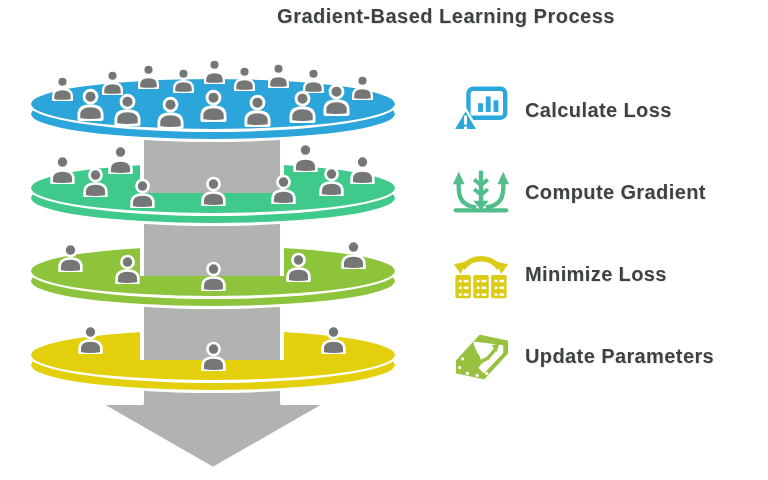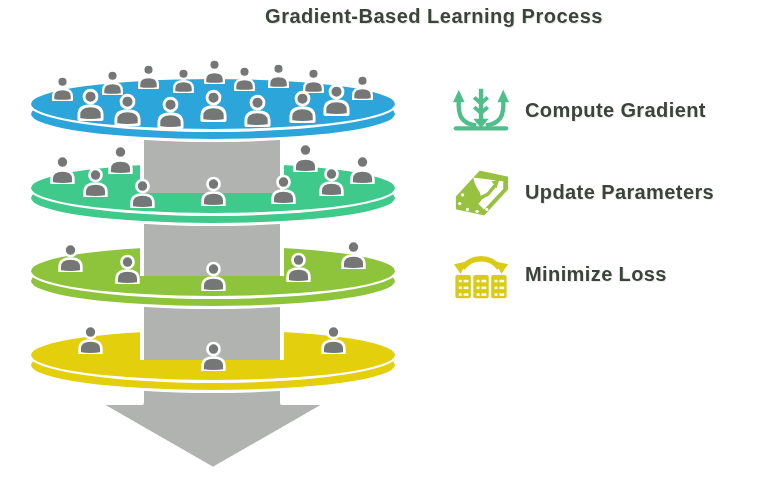--- a/index.html
+++ b/index.html
@@ -1,21 +1,21 @@
 <!DOCTYPE html>
 <html><head>
 <meta charset="utf-8">
 <style>
   html,body{margin:0;padding:0}
   body{
     width:768px;height:480px;position:relative;overflow:hidden;
     background:#ffffff;font-family:"Liberation Sans",sans-serif;
   }
   .title{
-    position:absolute;left:218px;top:5px;width:432px;text-align:center;
+    position:absolute;left:230px;top:5px;width:432px;text-align:center;
     font-weight:700;font-size:20px;letter-spacing:.5px;color:#3c423c;
     text-shadow:1px 1px 0 rgba(130,130,130,.22);
   }
   
   .funnel{position:absolute;inset:0}
   .arrow-svg{position:absolute;left:0;top:0;z-index:5;pointer-events:none}
   .disc{position:absolute;left:28px;width:370px;height:66px;z-index:4}
   .disc.front{clip-path:inset(50% 0 0 0);z-index:6}
   .e{position:absolute;left:0;width:364px;height:50px;border:3px solid #fff;
      border-radius:50%;background:var(--c)}
@@ -205,49 +205,46 @@
       </svg>
       <svg class="person" viewBox="0 0 24 26" style="left:318.5px;top:322.5833333333333px;width:29px;height:31.416666666666668px">
         <circle cx="12" cy="7.5" r="5" fill="#757777" stroke="#fff" stroke-width="2.2"></circle>
         <path d="M3,25 L3,21.5 Q3,14.5 12,14.5 Q21,14.5 21,21.5 L21,25 Q12,26.8 3,25 Z" fill="#757777" stroke="#fff" stroke-width="2.2" stroke-linejoin="round"></path>
       </svg>
     </div>
   </div>
 
 <div class="steps">
 
+  <div class="step" style="color: rgb(42, 167, 219);">
+    <svg viewBox="0 0 60 52">
+      <rect x="17" y="4" width="38" height="30" rx="5" fill="none" stroke="currentColor" stroke-width="4.5"></rect>
+      <rect x="27" y="19" width="5" height="9" fill="currentColor"></rect>
+      <rect x="35" y="12" width="5" height="16" fill="currentColor"></rect>
+      <rect x="43" y="16" width="5" height="12" fill="currentColor"></rect>
+      <polygon points="14,25 27,47 1,47" fill="currentColor" stroke="#ffffff" stroke-width="2.5" stroke-linejoin="round"></polygon>
+      <line x1="14" y1="33" x2="14" y2="40" stroke="#ffffff" stroke-width="3" stroke-linecap="round"></line>
+      <circle cx="14" cy="44.5" r="1.8" fill="#ffffff"></circle>
+    </svg>
+    <span class="step-label">Calculate Loss</span>
+  </div>
 
   <div class="step" style="color: rgb(80, 190, 139); align-items: center;">
     <svg viewBox="0 0 60 52">
       <line x1="4" y1="45" x2="56" y2="45" stroke="currentColor" stroke-width="4.5" stroke-linecap="round"></line>
       <line x1="30" y1="4" x2="30" y2="36" stroke="currentColor" stroke-width="4.5"></line>
       <path d="M23,13 L30,19 L37,13" fill="none" stroke="currentColor" stroke-width="4"></path>
       <path d="M23,23 L30,29 L37,23" fill="none" stroke="currentColor" stroke-width="4"></path>
       <polygon points="22,35 38,35 30,45" fill="currentColor"></polygon>
       <path d="M25,42 C10,40 6,32 7,16" fill="none" stroke="currentColor" stroke-width="4.5"></path>
       <polygon points="1,18 13,18 7,5" fill="currentColor"></polygon>
       <path d="M35,42 C50,40 54,32 53,16" fill="none" stroke="currentColor" stroke-width="4.5"></path>
       <polygon points="47,18 59,18 53,5" fill="currentColor"></polygon>
     </svg>
     <span class="step-label">Compute Gradient</span>
-  </div>
-
-  <div class="step" style="color: rgb(151, 193, 63);">
-    <svg viewBox="0 0 60 52">
-      <path d="M5,31 L29,5 L57,11 L57,23 L33,49 L5,43 Z" fill="currentColor" stroke="currentColor" stroke-width="2" stroke-linejoin="round"></path>
-      <path d="M22,11 L53,15 L53,23 L33,44 L27,38 Q33,30 26,22 Q23,17 22,11 Z" fill="#ffffff"></path>
-      <path d="M27,36 C31,28 35,32 39,26 L44,20" fill="none" stroke="currentColor" stroke-width="3.5" stroke-linecap="round"></path>
-      <polygon points="41,15 49,13 46,22" fill="currentColor"></polygon>
-      <circle cx="11" cy="29" r="1.7" fill="#ffffff"></circle>
-      <circle cx="8" cy="38" r="1.7" fill="#ffffff"></circle>
-      <circle cx="16" cy="44" r="1.7" fill="#ffffff"></circle>
-      <circle cx="26" cy="46" r="1.7" fill="#ffffff"></circle>
-      <circle cx="36" cy="44" r="1.7" fill="#ffffff"></circle>
-    </svg>
-    <span class="step-label">Update Parameters</span>
   </div>
 
   <div class="step" style="color: rgb(217, 203, 22);">
     <svg viewBox="0 0 60 52">
       <path d="M11,20 C20,7 40,7 49,20" fill="none" stroke="currentColor" stroke-width="5.5"></path>
       <polygon points="2,16 15,13 9,26" fill="currentColor"></polygon>
       <polygon points="58,16 45,13 51,26" fill="currentColor"></polygon>
       <rect x="3.5" y="27" width="16" height="24" rx="2" fill="currentColor"></rect>
       <rect x="22" y="27" width="16" height="24" rx="2" fill="currentColor"></rect>
       <rect x="40.5" y="27" width="16" height="24" rx="2" fill="currentColor"></rect>
@@ -268,13 +265,28 @@
           <rect x="49" y="32" width="5" height="2.6"></rect>
         <rect x="44" y="39" width="3" height="2.6"></rect>
           <rect x="49" y="39" width="5" height="2.6"></rect>
         <rect x="44" y="46" width="3" height="2.6"></rect>
           <rect x="49" y="46" width="5" height="2.6"></rect>
       </g>
     </svg>
     <span class="step-label">Minimize Loss</span>
   </div>
 
+  <div class="step" style="color: rgb(151, 193, 63);">
+    <svg viewBox="0 0 60 52">
+      <path d="M5,31 L29,5 L57,11 L57,23 L33,49 L5,43 Z" fill="currentColor" stroke="currentColor" stroke-width="2" stroke-linejoin="round"></path>
+      <path d="M22,11 L53,15 L53,23 L33,44 L27,38 Q33,30 26,22 Q23,17 22,11 Z" fill="#ffffff"></path>
+      <path d="M27,36 C31,28 35,32 39,26 L44,20" fill="none" stroke="currentColor" stroke-width="3.5" stroke-linecap="round"></path>
+      <polygon points="41,15 49,13 46,22" fill="currentColor"></polygon>
+      <circle cx="11" cy="29" r="1.7" fill="#ffffff"></circle>
+      <circle cx="8" cy="38" r="1.7" fill="#ffffff"></circle>
+      <circle cx="16" cy="44" r="1.7" fill="#ffffff"></circle>
+      <circle cx="26" cy="46" r="1.7" fill="#ffffff"></circle>
+      <circle cx="36" cy="44" r="1.7" fill="#ffffff"></circle>
+    </svg>
+    <span class="step-label">Update Parameters</span>
+  </div>
+
 </div>
 
 </body></html>

